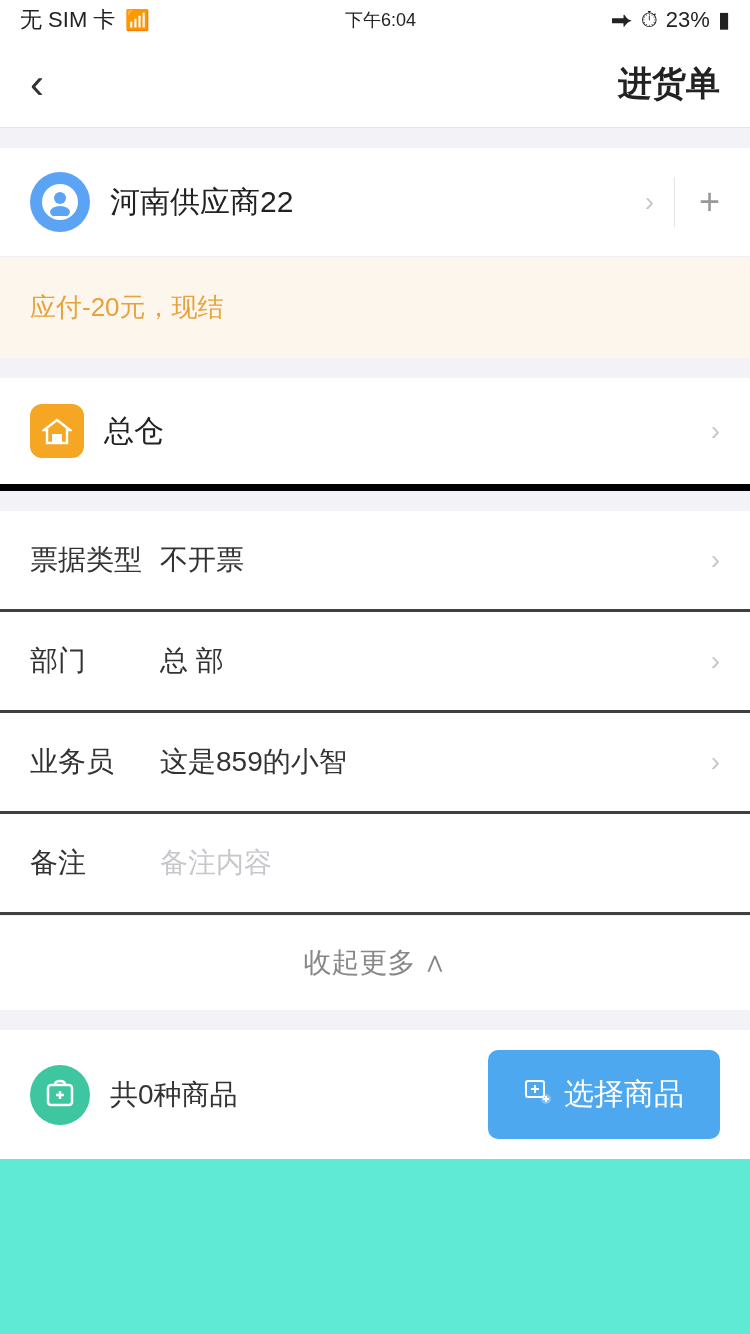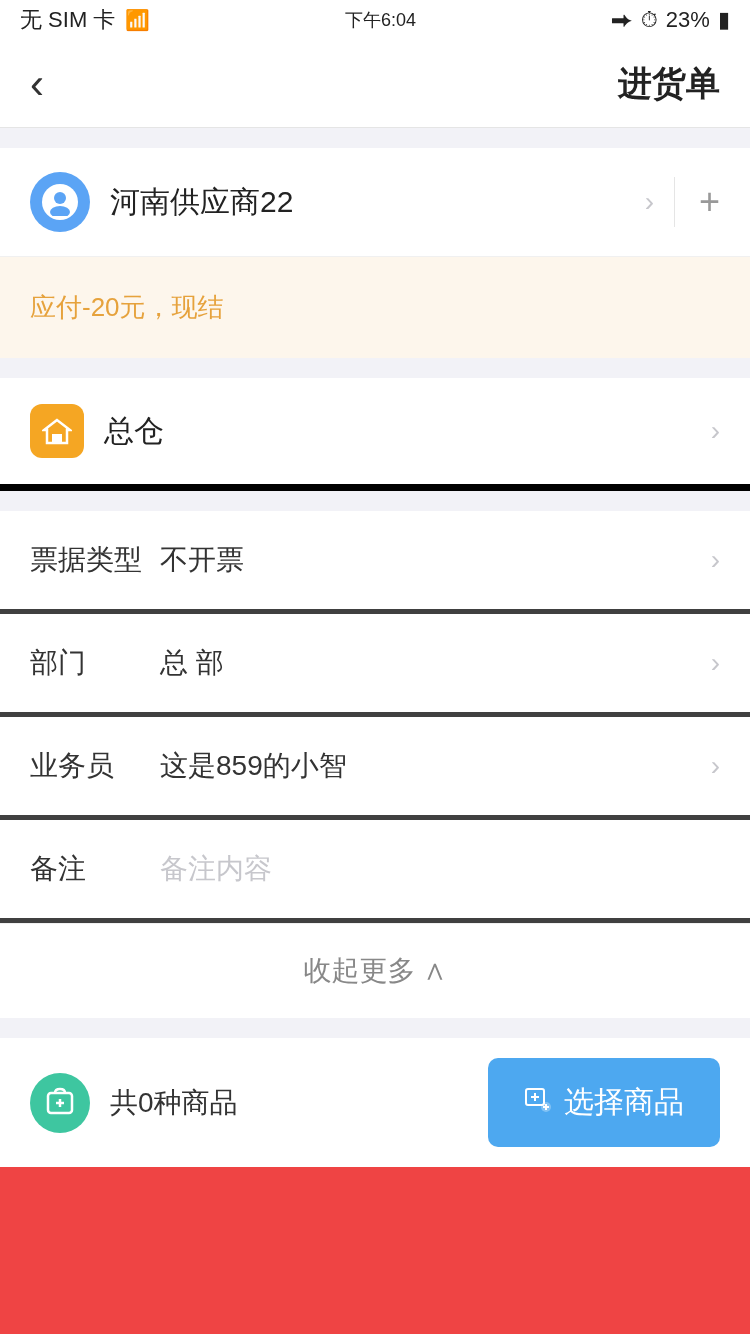--- a/index.html
+++ b/index.html
@@ -160,21 +160,21 @@
       font-size: 28px;
       color: #c7c7cc;
     }
 
     
     .form-row {
       display: flex;
       align-items: center;
       padding: 30px 30px;
       background: #fff;
-      border-bottom: 5px solid #404040;
+      border-bottom: 3px solid #404040;
       min-height: 90px;
     }
     .form-label {
       font-size: 28px;
       color: #333;
       width: 130px;
       flex-shrink: 0;
     }
     .form-value {
       flex: 1;
@@ -234,21 +234,21 @@
       display: flex;
       align-items: center;
       gap: 12px;
       cursor: pointer;
     }
     .select-product-btn-icon {
       font-size: 28px;
     }
 
     .page-content {
-      background: #ef4444;
+      background: #5eead4;
       min-height: calc(1334px - 128px);
     }
   </style>
 </head>
 <body>
 
 <div class="status-bar">
   <div class="status-left">
     <span>无 SIM 卡</span>
     <span class="wifi-icon">📶</span>

